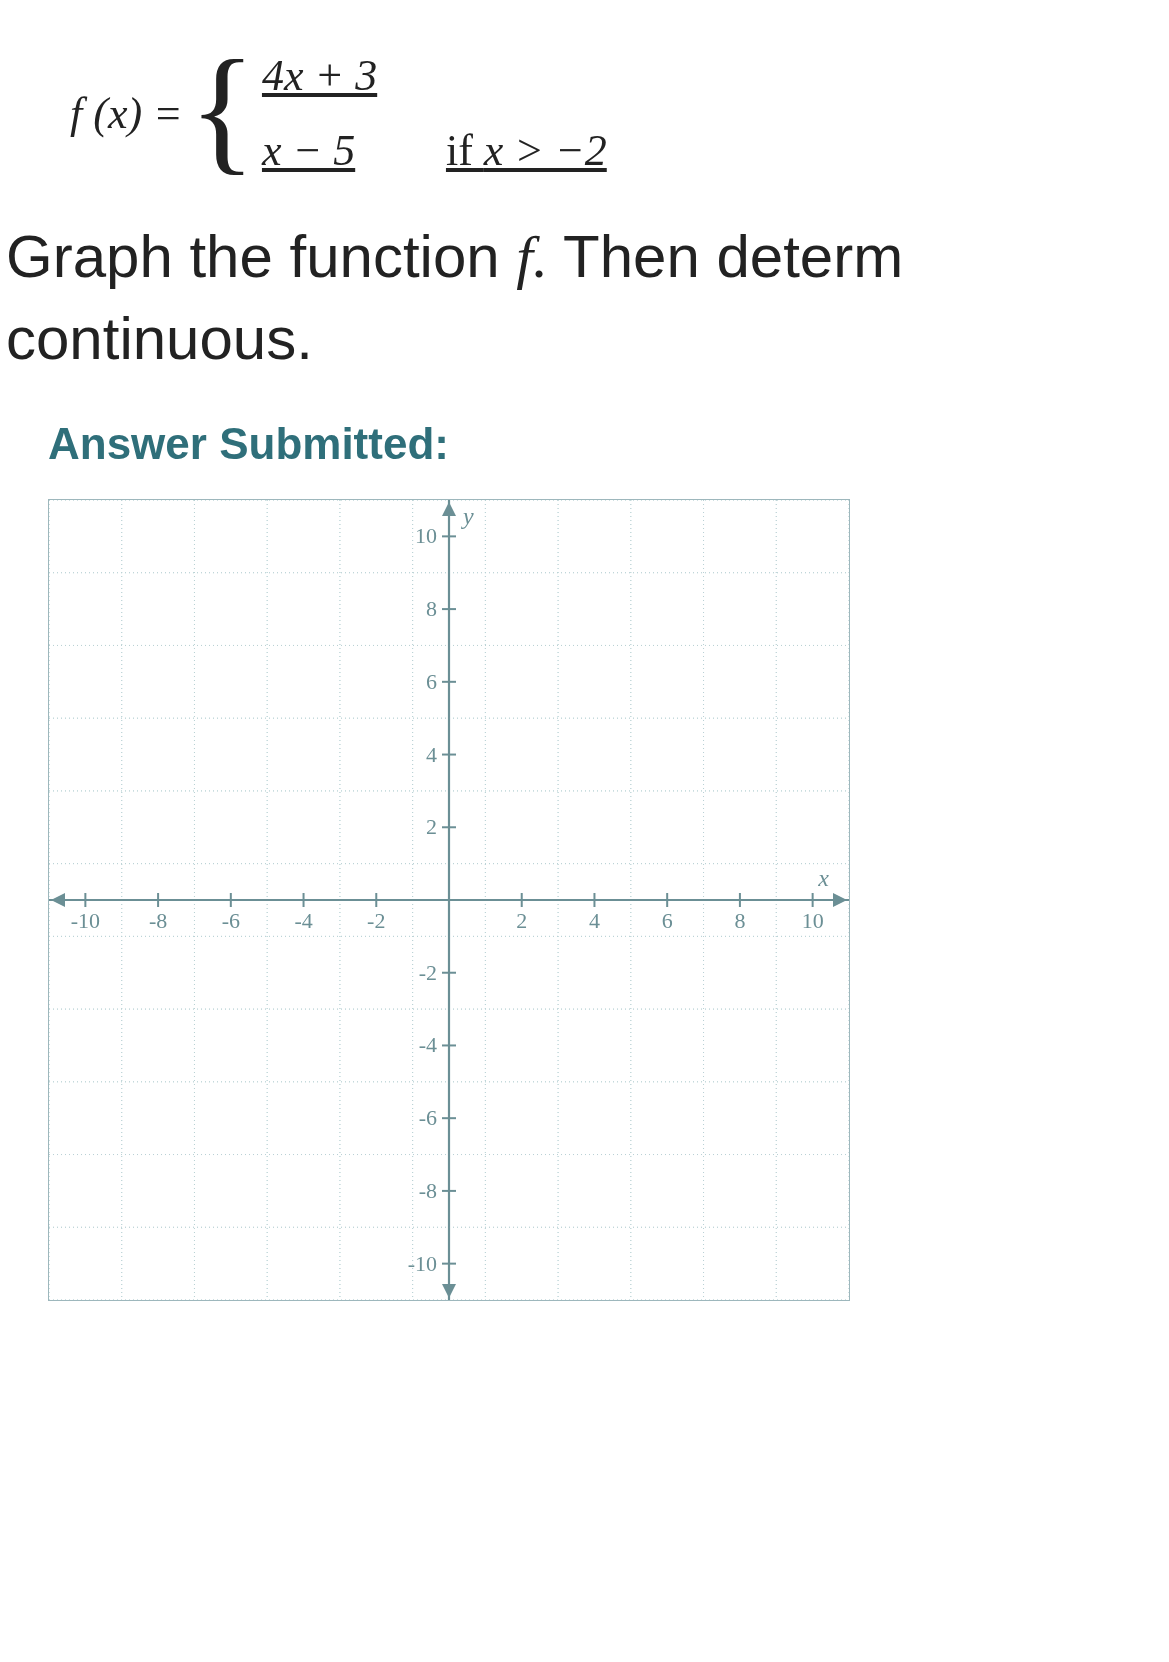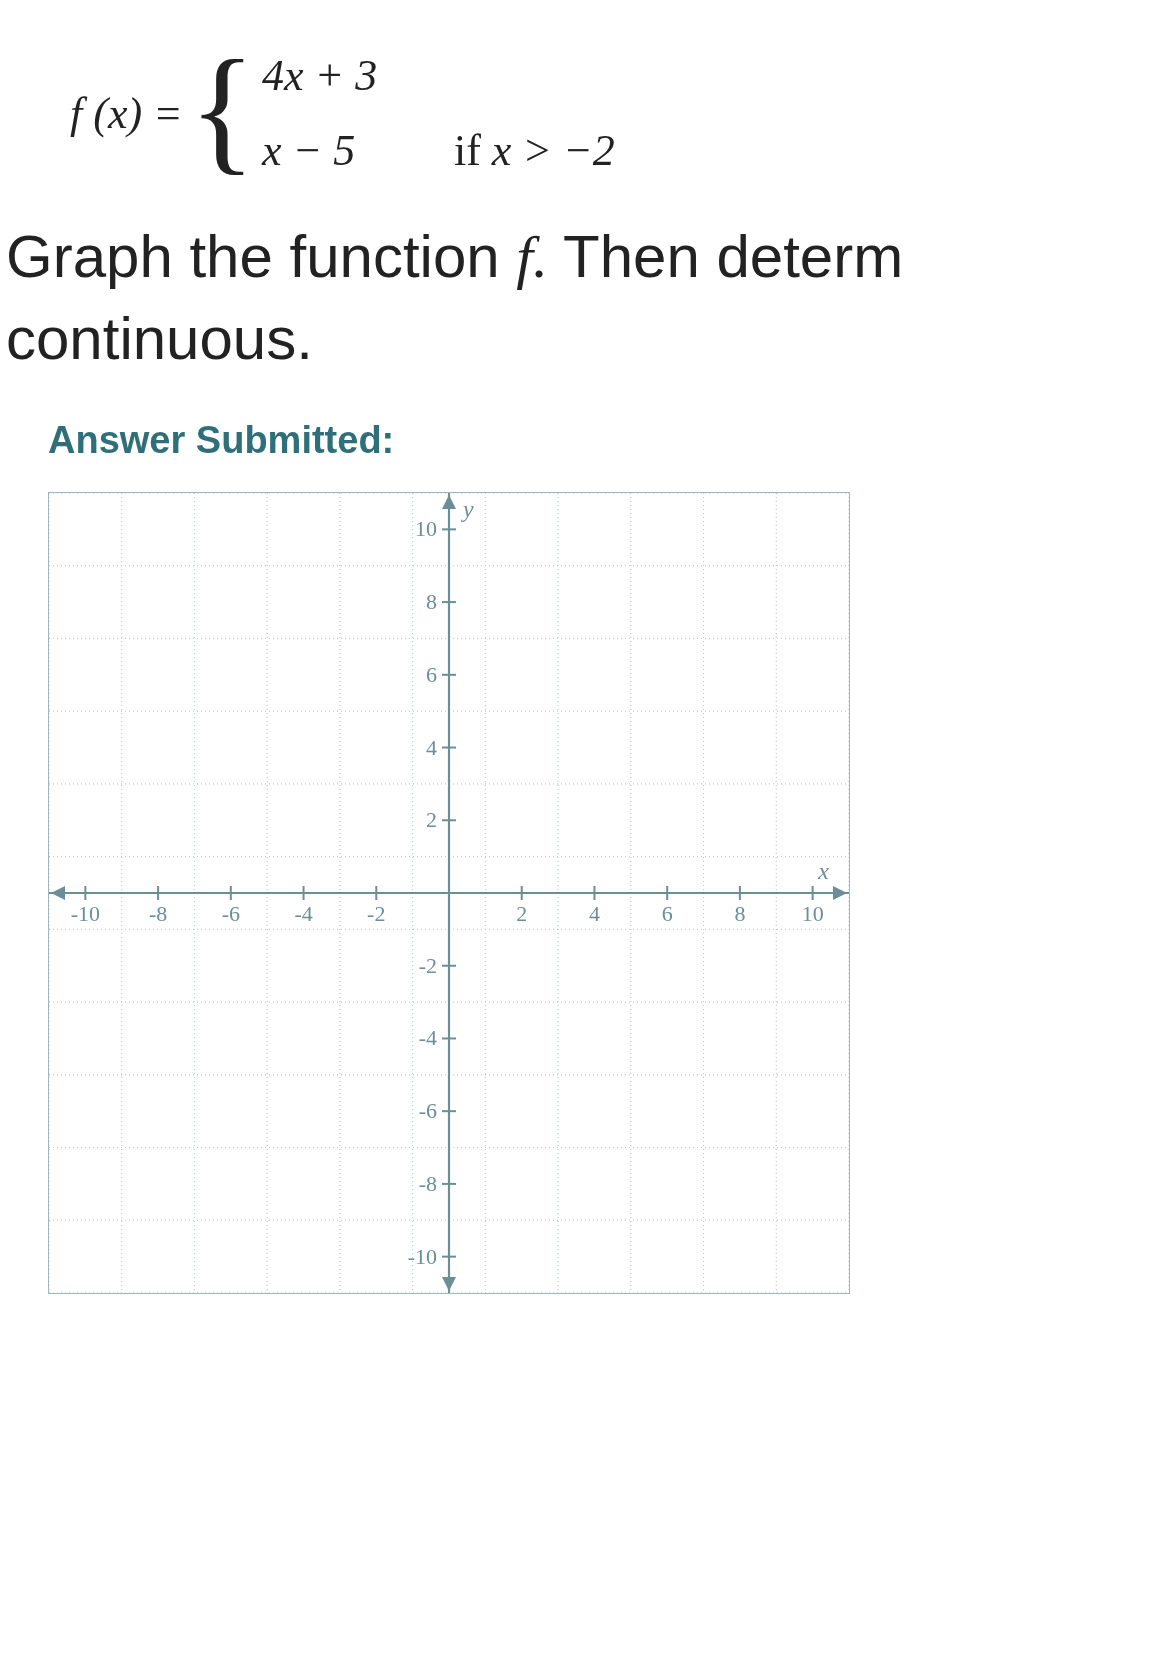--- a/index.html
+++ b/index.html
@@ -29,40 +29,41 @@
     top: -4px;
   }
   .cases {
     display: flex;
     flex-direction: column;
     gap: 24px;
   }
   .case-row {
     display: flex;
     align-items: baseline;
-    gap: 32px;
+    gap: 24px;
+    text-decoration: underline;
   }
   .case-row .expr { font-style: italic; min-width: 160px;}
   .case-row .cond { font-style: normal; }
   .case-row .xvar { font-style: italic; }
 
   .prompt {
     font-size: 60px;
     line-height: 1.35;
     padding: 20px 0 10px 6px;
     color: #222;
     font-family: Verdana, Geneva, sans-serif;
   }
   .fvar {
     font-family: "Times New Roman", serif;
     font-style: italic;
   }
 
   .answer-heading {
-    font-size: 38px;
+    font-size: 44px;
     font-weight: 600;
     color: #2f6f7a;
     padding: 30px 0 10px 48px;
   }
 
   .chart-wrap {
     padding: 20px 0 0 48px;
   }
   svg.grid-chart {
     border: 1px solid #9db7bc;

